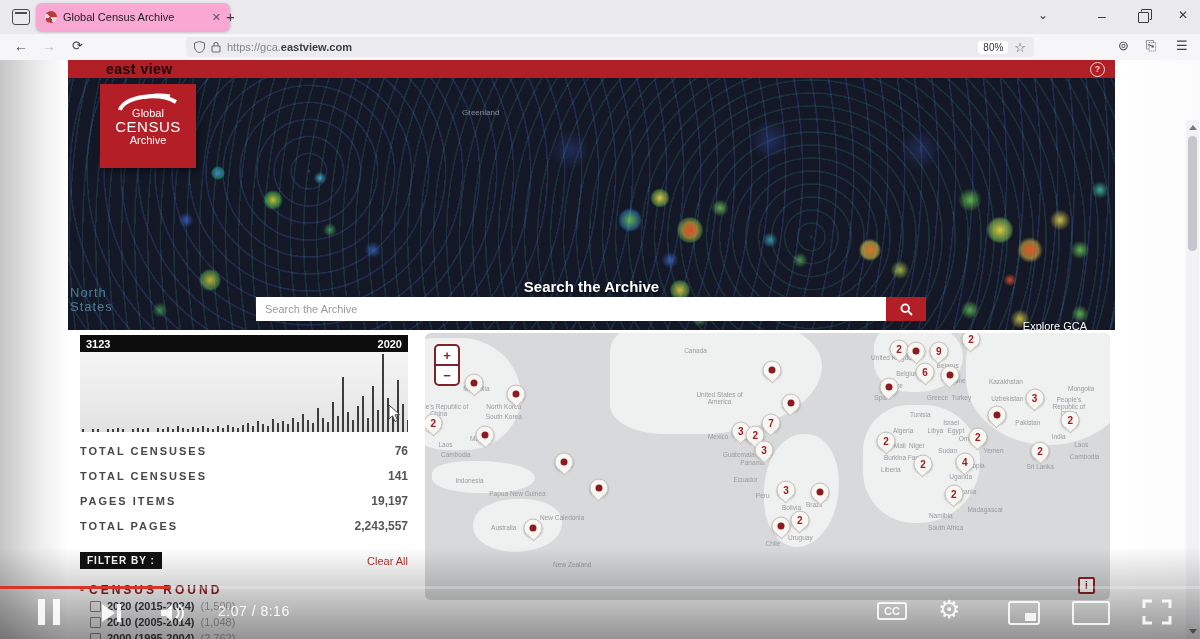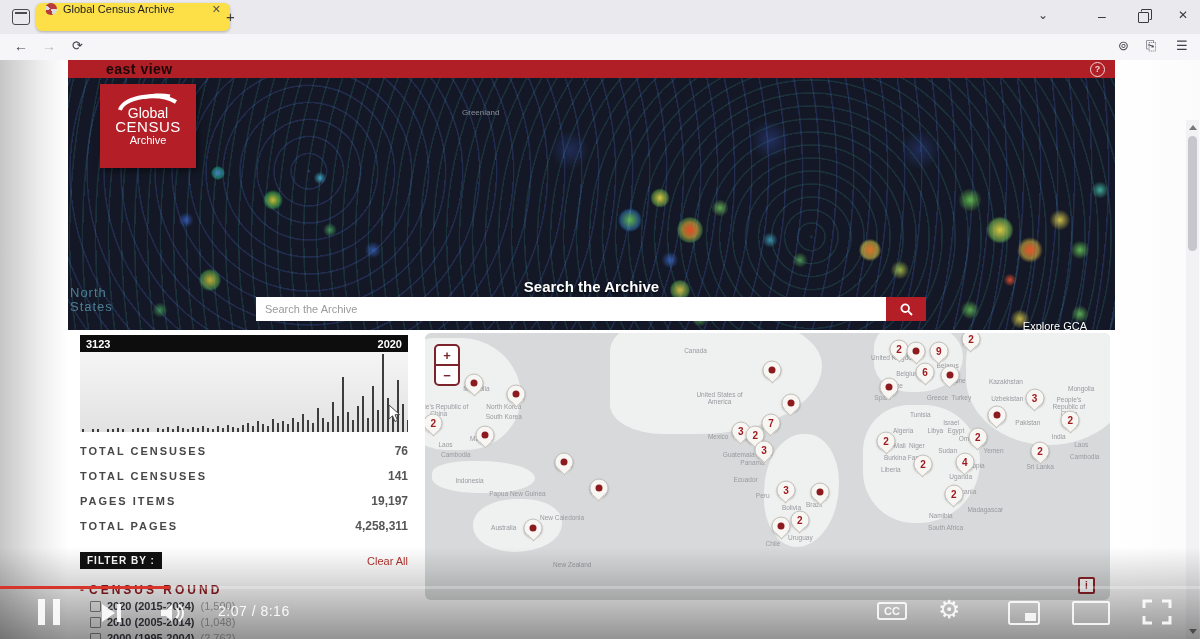--- a/index.html
+++ b/index.html
@@ -3,22 +3,22 @@
 <meta charset="utf-8">
 <style>
   html,body{margin:0;padding:0}
   body{width:1200px;height:639px;position:relative;overflow:hidden;background:#fff;
        font-family:"Liberation Sans",sans-serif;-webkit-font-smoothing:antialiased}
 
   
   .tabbar{position:absolute;top:0;left:0;right:0;height:34px;background:#e9e9ee;display:block}
   .ffview{position:absolute;left:12px;top:9px;width:16px;height:14px;border:1.6px solid #4a4a4f;border-radius:3px}
   .ffview::before{content:"";position:absolute;left:2px;right:2px;top:2px;height:2px;background:#4a4a4f}
-  .tab{position:absolute;left:36px;top:3px;width:176px;height:28px;background:#fde047;border-radius:6px;
-       box-shadow:0 1px 3px rgba(0,0,0,.25);display:flex;align-items:flex-start;gap:6px;padding:0 9px;font-size:11px;color:#1b1b1f}
+  .tab{position:absolute;left:36px;top:3px;width:176px;height:28px;background:#f9a8d4;border-radius:6px;
+       box-shadow:0 1px 3px rgba(0,0,0,.25);display:flex;align-items:center;gap:6px;padding:0 9px;font-size:11px;color:#1b1b1f}
   .favicon{width:12px;height:12px;border-radius:50%;background:
        conic-gradient(#b93a3a 0 25%,#d9d9df 25% 45%,#b93a3a 45% 70%,#d9d9df 70% 85%,#b93a3a 85%);flex:none}
   .tab .title{flex:1;white-space:nowrap;overflow:hidden}
   .tab-close{color:#555;font-size:11px;cursor:default}
   .newtab{position:absolute;left:226px;top:8px;font-size:15px;color:#3a3a3f}
   .win-btn{position:absolute;top:8px;font-size:12px;color:#3a3a3f}
   .restore-box{position:absolute;top:12px;width:9px;height:9px;border:1.4px solid #3a3a3f;border-radius:1px}
   .restore-box::before{content:"";position:absolute;left:2px;top:-4px;width:9px;height:9px;border:1.4px solid #3a3a3f;border-radius:1px;clip-path:polygon(0 0,100% 0,100% 100%,78% 100%,78% 22%,0 22%)}
 
   .toolbar{position:absolute;top:34px;left:0;right:0;height:26px;background:#f6f6f9;border-bottom:1px solid #d2d2d8}
@@ -74,21 +74,21 @@
     radial-gradient(circle 12px at 1012px 236px,rgba(120,230,100,.7),transparent 72%),
     radial-gradient(circle 26px at 702px 62px,rgba(60,90,200,.35),transparent 75%),
     radial-gradient(circle 26px at 852px 72px,rgba(60,90,200,.3),transparent 75%),
     radial-gradient(circle 26px at 502px 72px,rgba(60,90,200,.3),transparent 75%),
     repeating-radial-gradient(circle at 23% 37%,rgba(90,130,255,.18) 0 1px,transparent 2px 17px),
     repeating-radial-gradient(circle at 71% 63%,rgba(60,200,190,.14) 0 1px,transparent 2px 13px)}
   .hero-label{position:absolute;color:#8a8f98;font-size:8px}
   .ocean-label{position:absolute;left:2px;top:208px;color:#4d7f93;font-size:13px;letter-spacing:1px;line-height:14px}
   .gca-logo{position:absolute;left:32px;top:6px;width:96px;height:84px;background:#b41f27;
             box-shadow:2px 3px 6px rgba(0,0,0,.5);color:#fff;text-align:center;padding-top:2px;box-sizing:border-box}
-  .gca-logo .l1{font-size:14px;margin-top:22px;line-height:11px}
+  .gca-logo .l1{font-size:11px;margin-top:22px;line-height:11px}
   .gca-logo .l2{font-size:15px;font-weight:normal;letter-spacing:.5px;line-height:15px}
   .gca-logo .l3{font-size:11px;line-height:12px}
   .gca-logo svg{position:absolute;left:14px;top:4px}
   .hero-title{position:absolute;left:0;width:100%;top:200px;text-align:center;color:#fff;font-size:15px;font-weight:bold;
               text-shadow:0 1px 3px rgba(0,0,0,.8)}
   .searchbar{position:absolute;left:188px;top:219px;width:670px;height:24px;background:#fff;display:flex}
   .search-input{flex:1;border:0;outline:0;padding:0 9px;font-size:11px;color:#333;font-family:"Liberation Sans",sans-serif}
   .search-input::placeholder{color:#9a9a9a}
   .search-btn{width:40px;height:24px;background:#b41f27;border:0;display:flex;align-items:center;justify-content:center}
   .explore{position:absolute;right:28px;top:242px;color:#fff;font-size:11px;text-shadow:0 1px 2px #000}
@@ -174,20 +174,32 @@
   <div class="win-btn" style="left:1038px">⌄</div>
   <div class="win-btn" style="left:1098px;font-size:14px">–</div>
   <div class="restore-box" style="left:1138px"></div>
   <div class="win-btn" style="left:1178px">✕</div>
 </div>
 
 <div class="toolbar">
   <span class="navicon" style="left:14px">←</span>
   <span class="navicon" style="left:42px;color:#b9b9bf">→</span>
   <span class="navicon" style="left:72px;font-size:13px">⟳</span>
+  <div class="urlbar">
+    <svg width="11" height="12" viewBox="0 0 11 12">
+      <path d="M5.5 .5 L10.5 2 V6 C10.5 9 8 11 5.5 11.7 C3 11 .5 9 .5 6 V2 Z" fill="none" stroke="#6a6a72" stroke-width="1"></path>
+      </svg>
+    <svg width="10" height="12" viewBox="0 0 10 12">
+      <rect x="1" y="5" width="8" height="6" rx="1" fill="none" stroke="#6a6a72" stroke-width="1.1"></rect>
+      <path d="M3 5 V3.5 a2 2 0 0 1 4 0 V5" fill="none" stroke="#6a6a72" stroke-width="1.1"></path>
+      </svg>
+    <span><span>https://gca.</span><span class="url-domain">eastview.com</span></span>
+    <span class="zoom-pill">80%</span>
+    <span class="star">☆</span>
+  </div>
   <span class="navicon" style="left:1118px;font-size:13px">⊚</span>
   <span class="navicon" style="left:1146px;font-size:13px">⎘</span>
   <span class="navicon" style="left:1176px;font-size:13px">☰</span>
 </div>
 
 <div class="page">
  <div class="site">
 
   <div class="site-header">
     <span class="brand">east view</span>
@@ -306,21 +318,21 @@
     <div class="stat-row">
       <span class="stat-label">TOTAL CENSUSES</span>
       <span class="stat-value">141</span>
         </div>
     <div class="stat-row">
       <span class="stat-label">PAGES ITEMS</span>
       <span class="stat-value">19,197</span>
         </div>
     <div class="stat-row">
       <span class="stat-label">TOTAL PAGES</span>
-      <span class="stat-value">4,258,311</span>
+      <span class="stat-value">2,243,557</span>
         </div>
   </div>
 
   <div class="filterbar">
     <span class="filterby">FILTER BY :</span>
     <span class="clearall">Clear All</span>
   </div>
   <div class="census-round">
     <span class="dash">-</span><span>CENSUS ROUND</span>
   </div>

